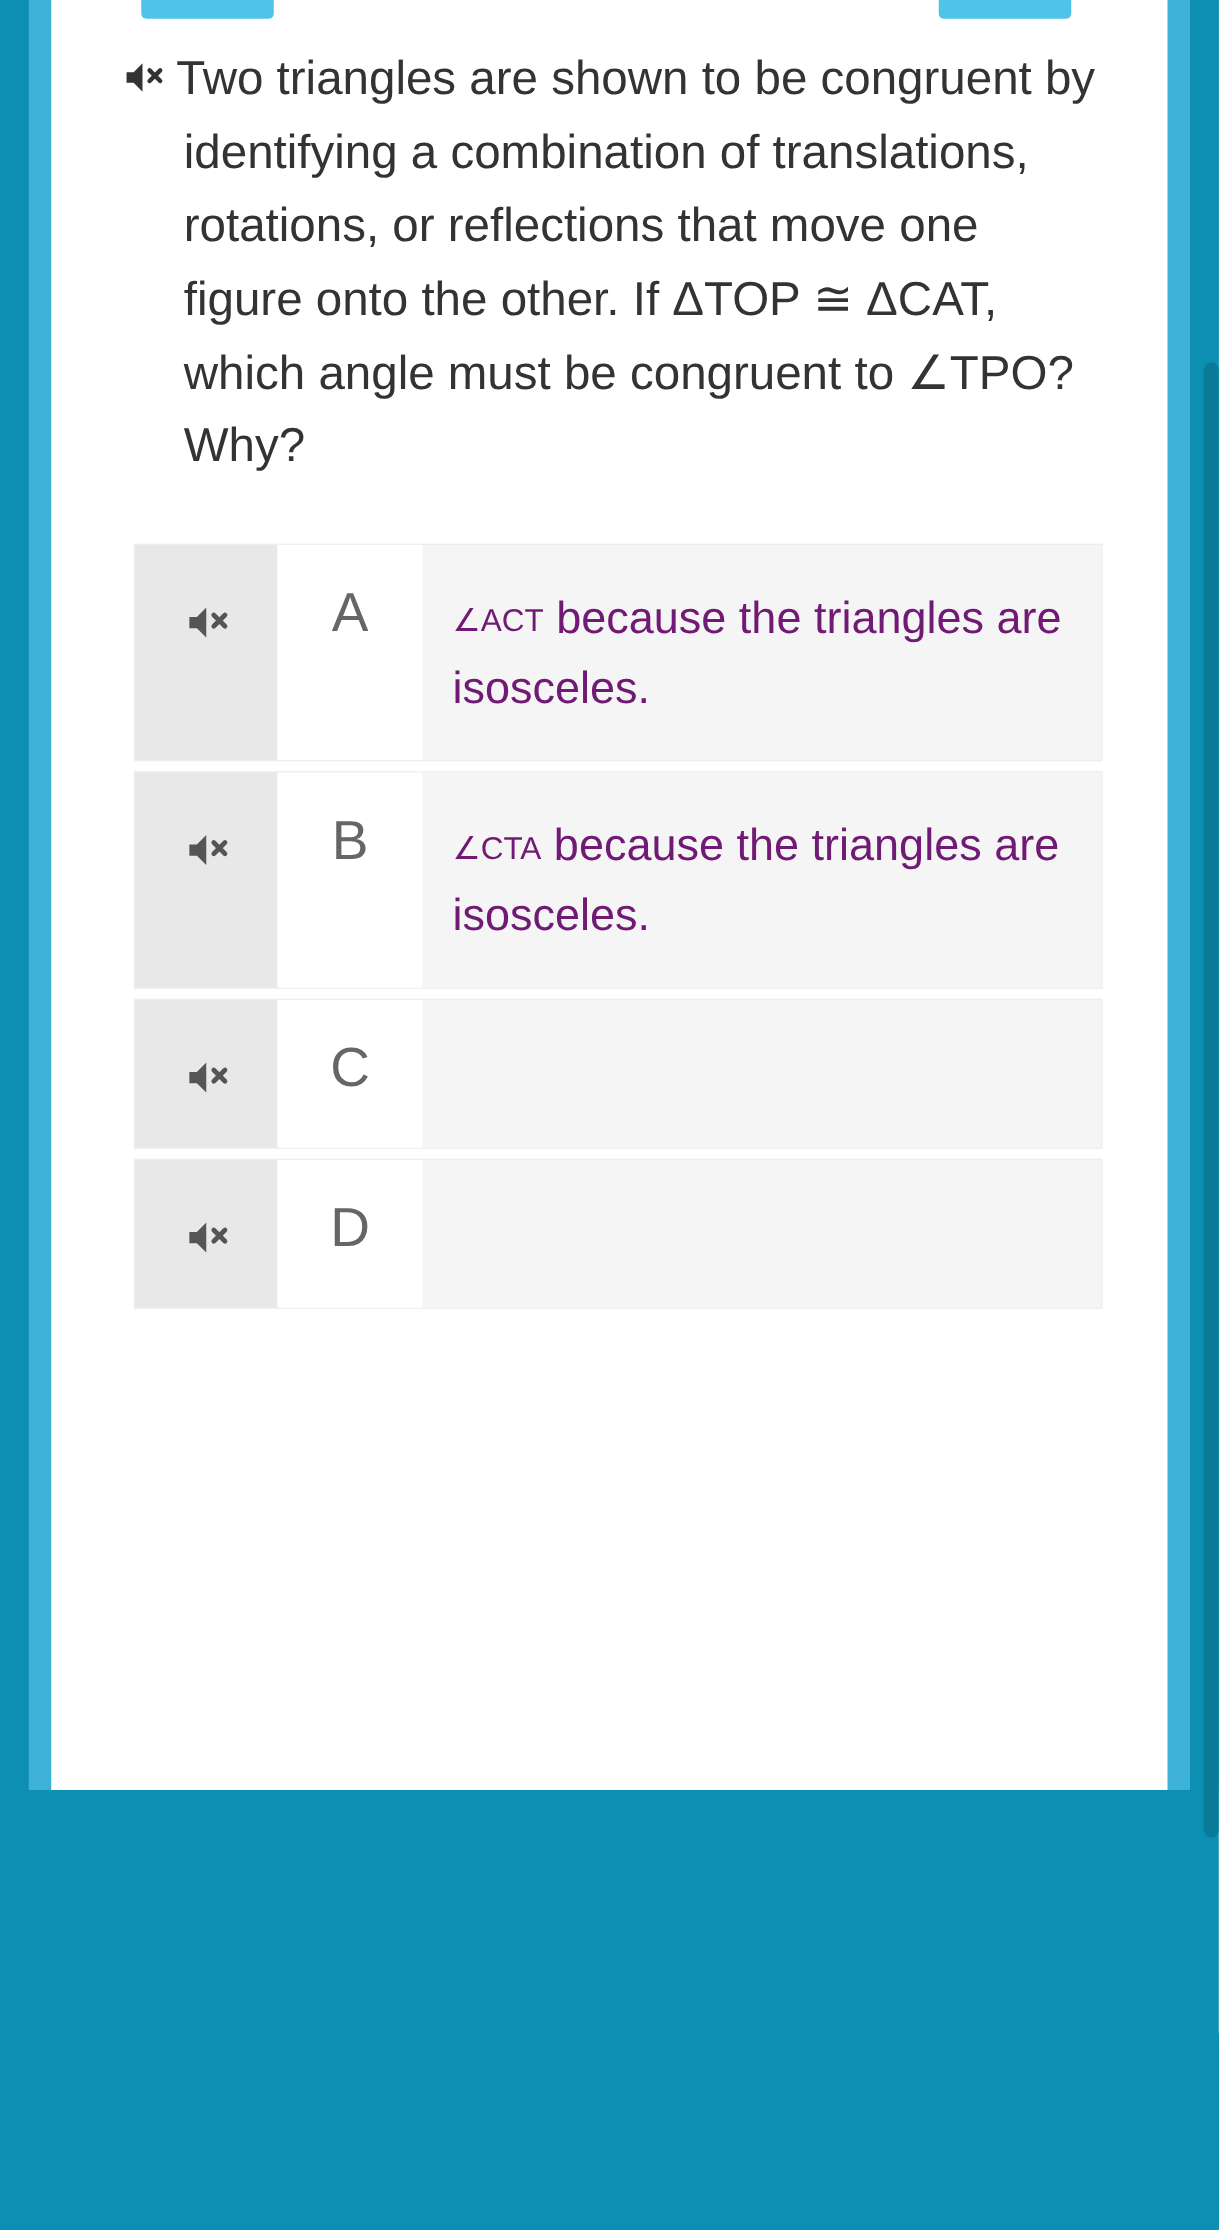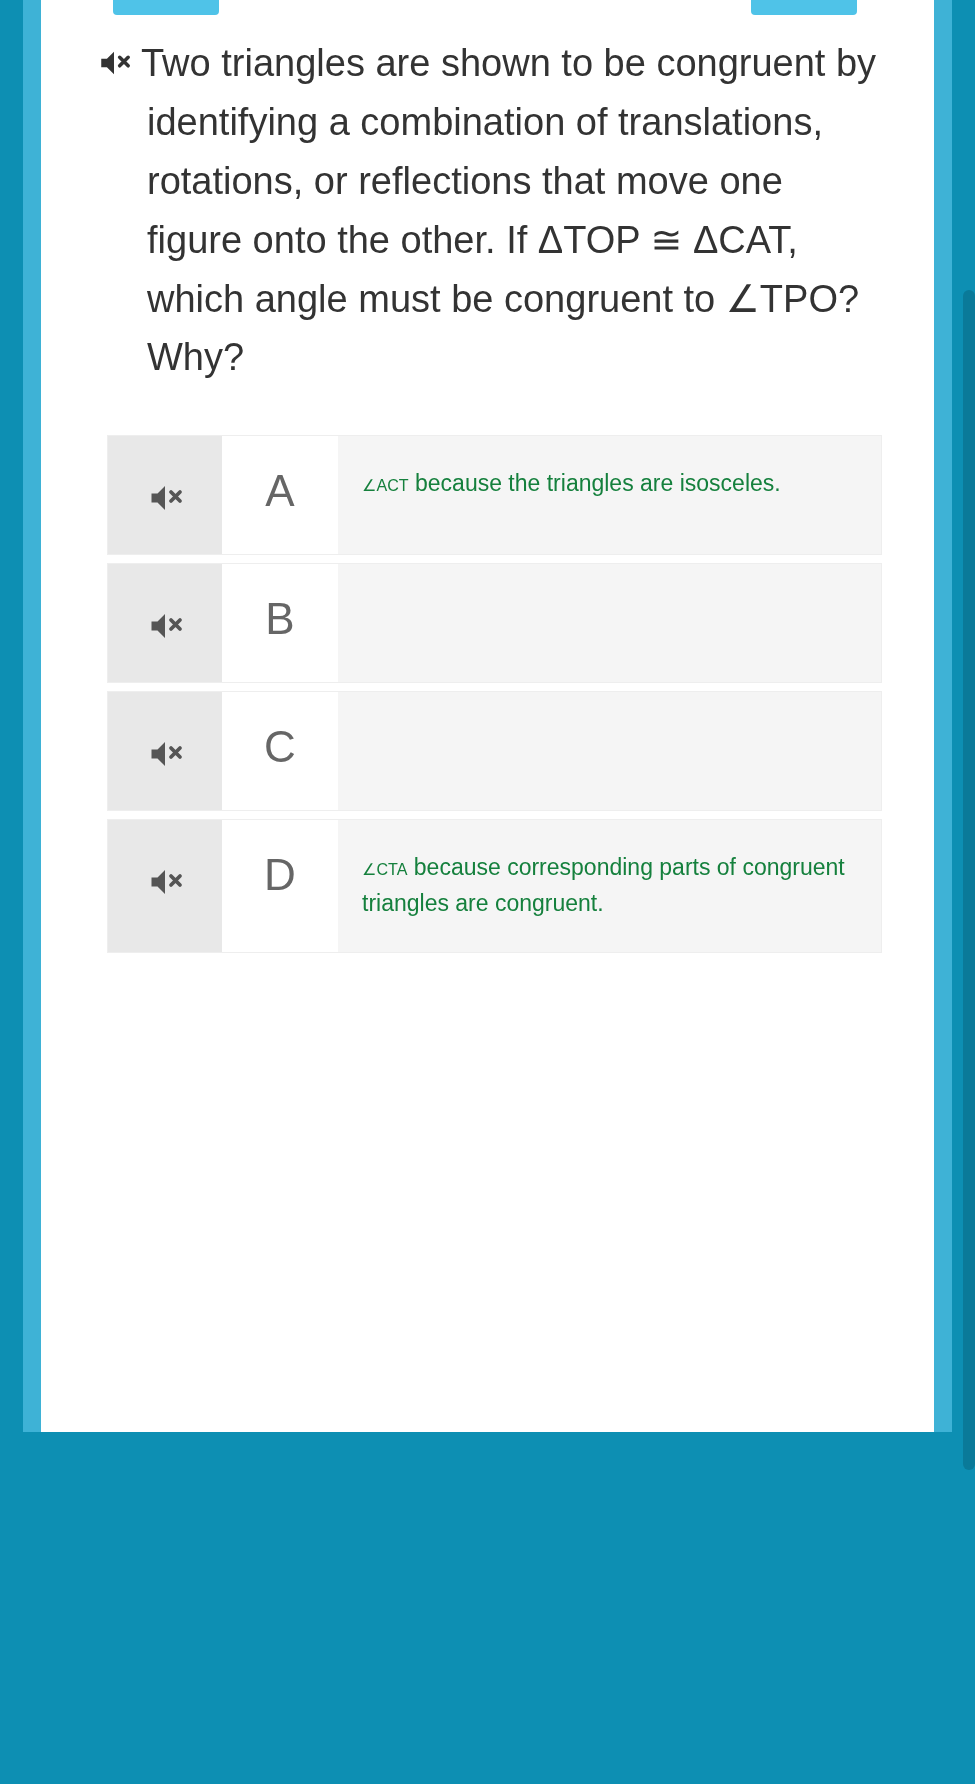--- a/index.html
+++ b/index.html
@@ -87,22 +87,22 @@
     flex: 0 0 116px;
     background: #ffffff;
     font-size: 44px;
     color: #666666;
     font-weight: 400;
     text-align: center;
     padding-top: 30px;
   }
   .choice-text {
     flex: 1;
-    font-size: 23px;
-    color: #15803d;
+    font-size: 36px;
+    color: #701a75;
     line-height: 1.55;
     padding: 30px 26px 30px 24px;
     background: #f5f5f5;
   }
   .angle-sym {
     font-size: 0.7em;
     vertical-align: baseline;
     position: relative;
     top: -0.05em;
   }
@@ -151,40 +151,40 @@
         </div>
 
         <div class="choice-row">
           <div class="choice-mute">
             <svg viewBox="0 0 24 24" fill="#555555">
               <path d="M3 9v6h4l5 5V4L7 9H3z"></path>
               <path d="M16 8l6 6M22 8l-6 6" stroke="#555555" stroke-width="2.5" stroke-linecap="round" fill="none"></path>
             </svg>
           </div>
           <div class="choice-letter">B</div>
+          <div class="choice-text"><span class="angle-sym">∠CTA</span><span> because the triangles are isosceles.</span></div>
         </div>
 
         <div class="choice-row">
           <div class="choice-mute">
             <svg viewBox="0 0 24 24" fill="#555555">
               <path d="M3 9v6h4l5 5V4L7 9H3z"></path>
               <path d="M16 8l6 6M22 8l-6 6" stroke="#555555" stroke-width="2.5" stroke-linecap="round" fill="none"></path>
             </svg>
           </div>
           <div class="choice-letter">C</div>
         </div>
 
         <div class="choice-row">
           <div class="choice-mute">
             <svg viewBox="0 0 24 24" fill="#555555">
               <path d="M3 9v6h4l5 5V4L7 9H3z"></path>
               <path d="M16 8l6 6M22 8l-6 6" stroke="#555555" stroke-width="2.5" stroke-linecap="round" fill="none"></path>
             </svg>
           </div>
           <div class="choice-letter">D</div>
-          <div class="choice-text"><span class="angle-sym">∠CTA</span><span> because corresponding parts of congruent triangles are congruent.</span></div>
         </div>
 
       </div>
     </div>
   </div>
   <div class="scrollbar"></div>
 </div>
 
 </body></html>

